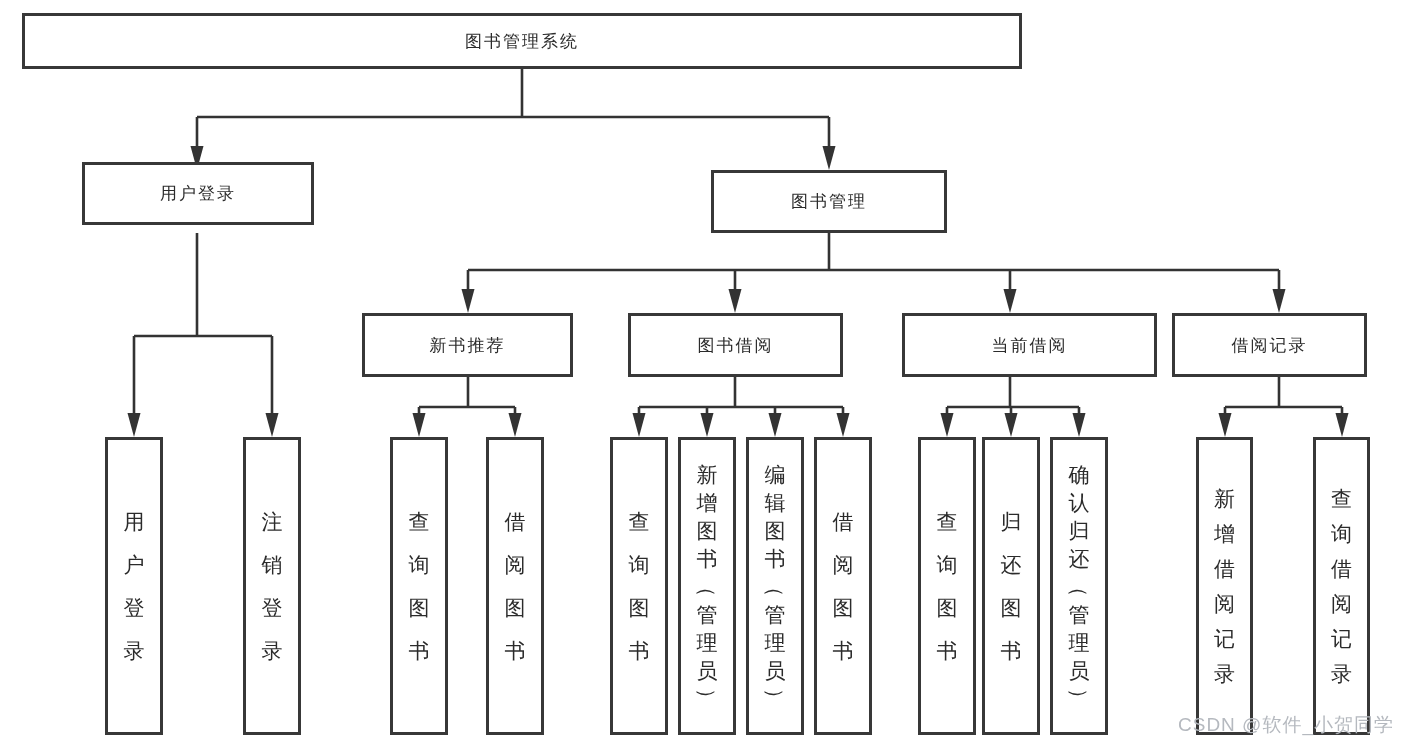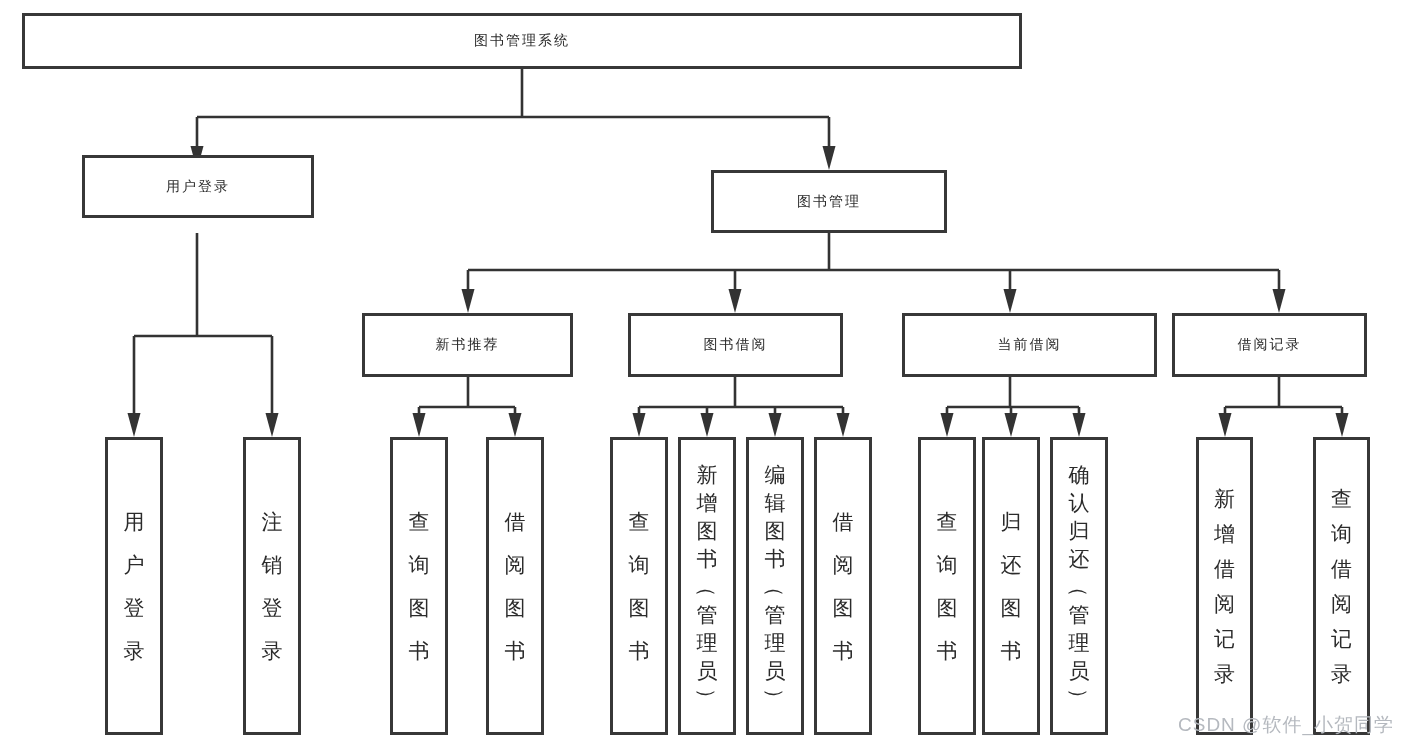--- a/index.html
+++ b/index.html
@@ -41,21 +41,21 @@
     box-sizing:border-box;
     background:#ffffff;
     border:3px solid var(--border);
     display:flex;
     align-items:center;
     justify-content:center;
     color:var(--text);
     z-index:2;
   }
   .hlabel{
-    font-size:14px;
+    font-size:17px;
     letter-spacing:2px;
     white-space:nowrap;
   }
   .leaf{
     flex-direction:column;
   }
   .leaf-text{
     display:flex;
     flex-direction:column;
     align-items:center;
@@ -119,21 +119,21 @@
 
     <path class="cline" d="M1279 377 V407 M1225 407 H1342 M1225 407 V420 M1342 407 V420"></path>
     <polygon class="ahead" points="1225,437 1218.5,413 1231.5,413"></polygon>
     <polygon class="ahead" points="1342,437 1335.5,413 1348.5,413"></polygon>
   </svg>
 
   <div class="box" style="left:22px;top:13px;width:1000px;height:56px;">
     <span class="hlabel">图书管理系统</span>
   </div>
 
-  <div class="box" style="left:82px;top:155px;width:232px;height:63px;">
+  <div class="box" style="left:82px;top:162px;width:232px;height:63px;">
     <span class="hlabel">用户登录</span>
   </div>
   <div class="box" style="left:362px;top:313px;width:211px;height:64px;">
     <span class="hlabel">新书推荐</span>
   </div>
 
   <div class="box" style="left:711px;top:170px;width:236px;height:63px;">
     <span class="hlabel">图书管理</span>
   </div>
   <div class="box" style="left:628px;top:313px;width:215px;height:64px;">

